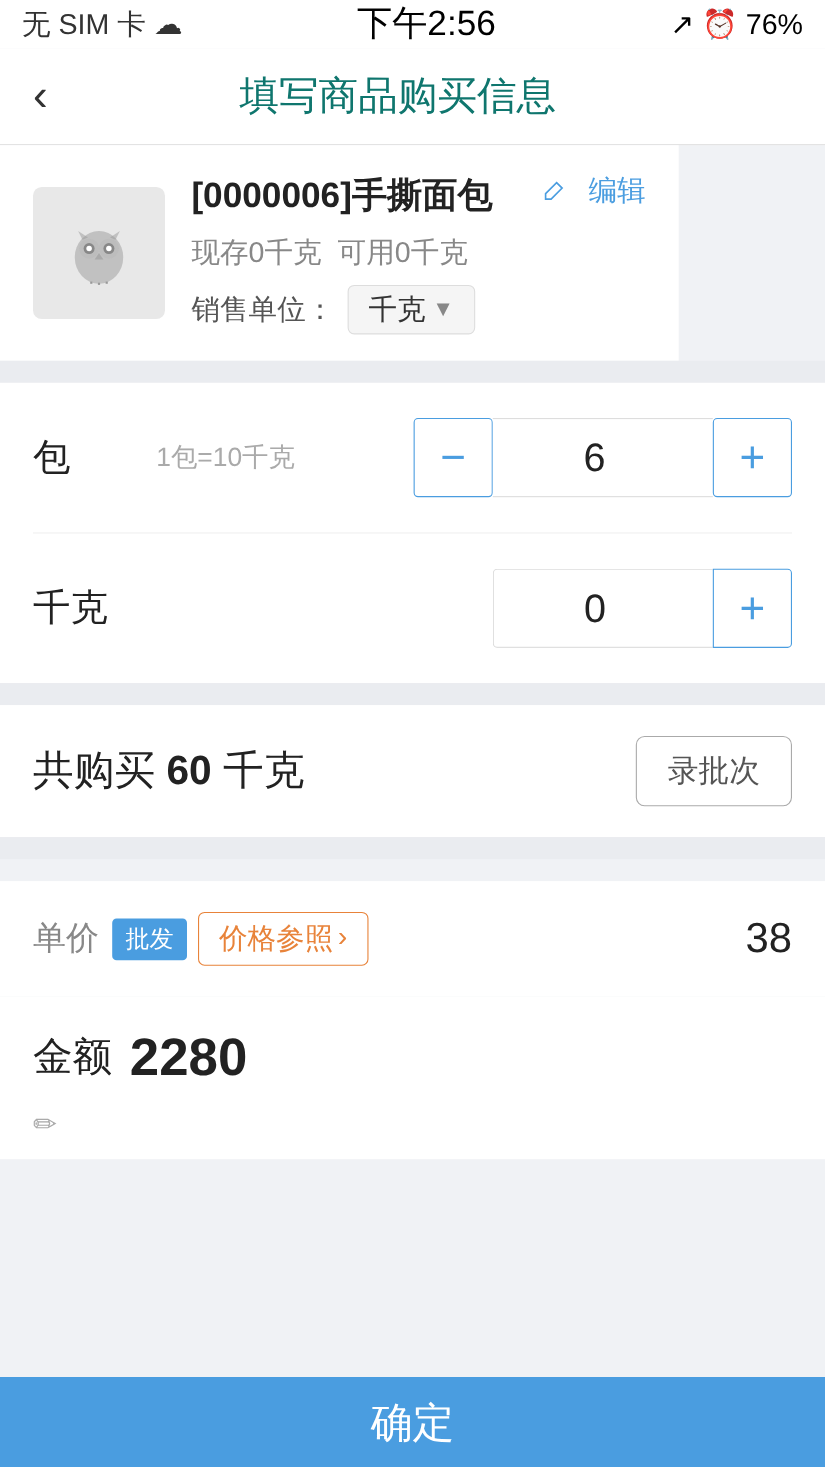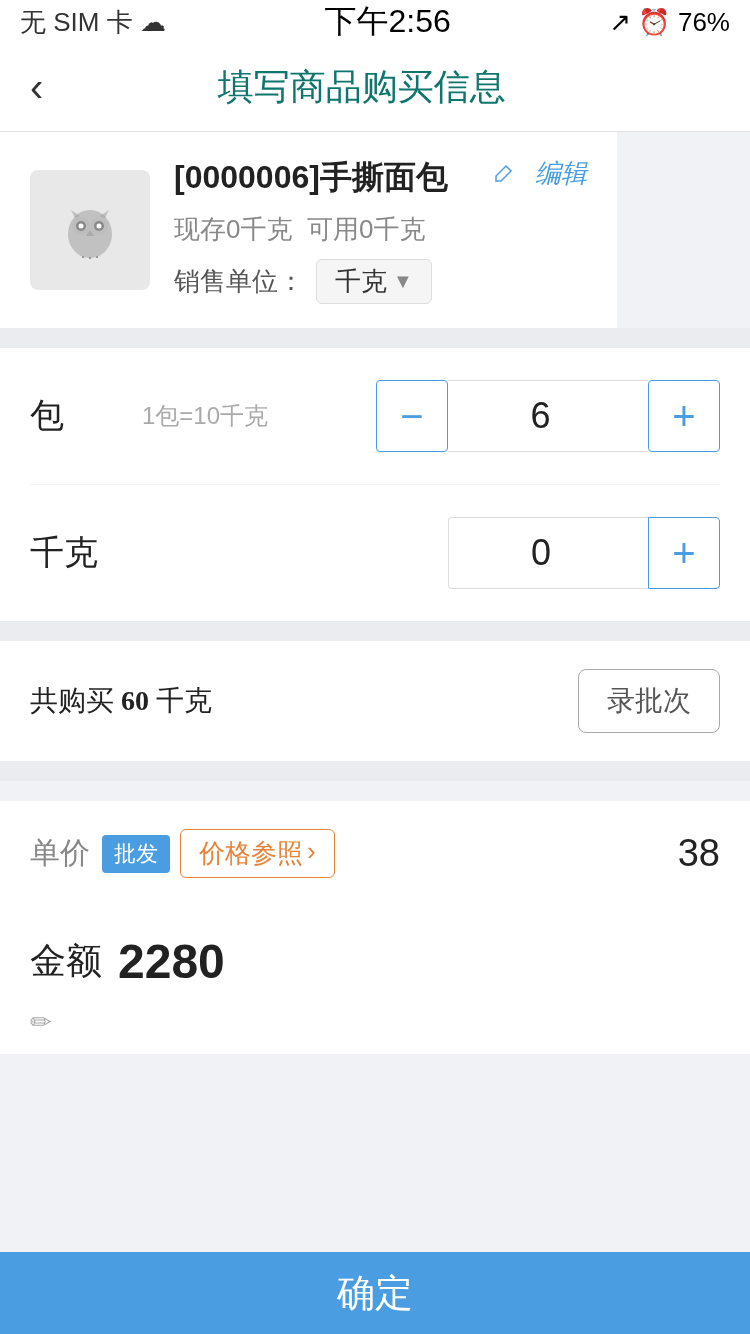--- a/index.html
+++ b/index.html
@@ -107,21 +107,20 @@
     .unit-badge-arrow { color: #888; font-size: 20px; }
     .edit-btn {
       font-size: 26px;
       color: #4a9de0;
       display: flex;
       align-items: center;
       gap: 22px;
       margin-left: auto;
       cursor: pointer;
       white-space: nowrap;
-      font-style: italic;
     }
 
     
     .separator {
       width: 750px;
       height: 20px;
       background: #eaecf0;
     }
 
     
@@ -178,24 +177,23 @@
     }
 
     
     .total-section {
       background: #fff;
       padding: 28px 30px;
       display: flex;
       align-items: center;
     }
     .total-text {
-      font-size: 28px;
+      font-size: 37px;
       color: #222;
       flex: 1;
-      font-family: Liberation Serif, serif;
     }
     .total-text strong {
       font-weight: 700;
       color: #222;
     }
     .batch-btn {
       border: 1px solid #aaa;
       border-radius: 8px;
       padding: 12px 28px;
       font-size: 28px;

